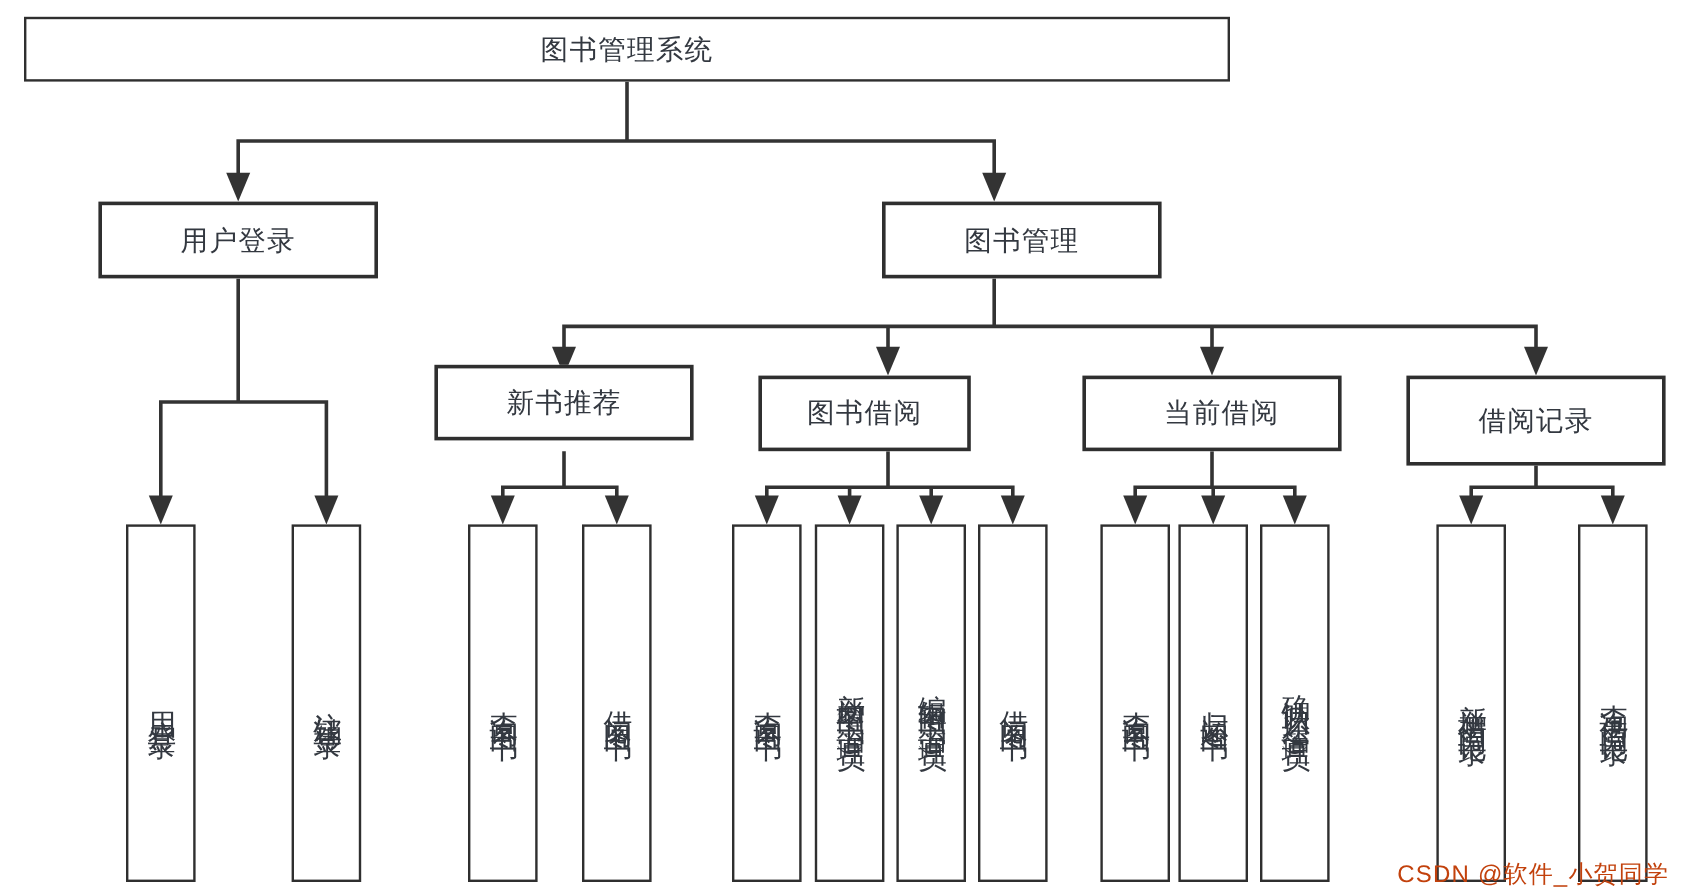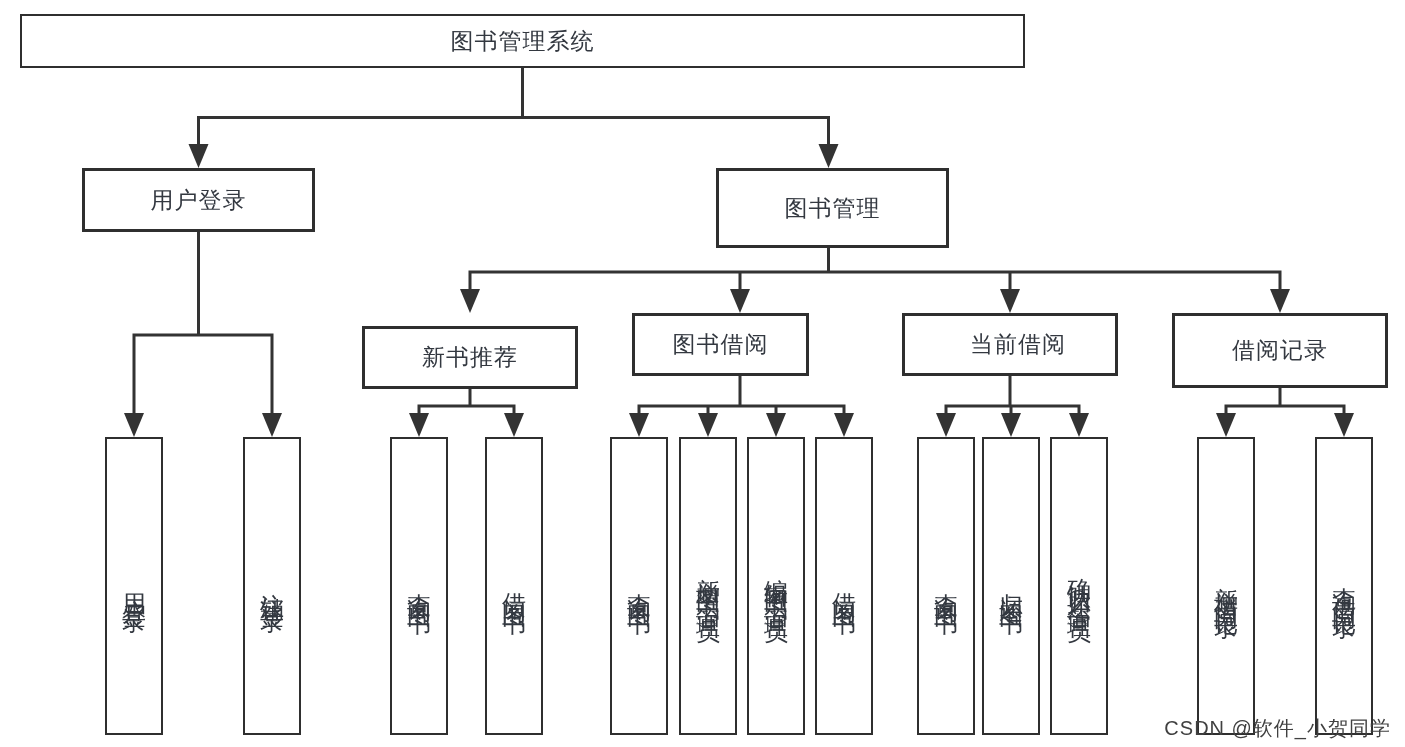--- a/index.html
+++ b/index.html
@@ -36,21 +36,21 @@
     text-orientation: mixed;
     letter-spacing: 6px;
     line-height: 1;
     white-space: nowrap;
   }
   .watermark {
     position: absolute;
     right: 14px;
     bottom: 5px;
     font-size: 20px;
-    color: #404040;
+    color: #c2410c;
     letter-spacing: 1px;
     z-index: 3;
   }
 </style>
 </head>
 <body>
 
 <div class="canvas">
 
   <svg class="connectors" viewBox="0 0 1405 747" xmlns="http://www.w3.org/2000/svg">
@@ -93,25 +93,25 @@
     </g>
   </svg>
 
   <div class="node root" style="left:20px; top:14px; width:1005px; height:54px;text-align:center;">
     <span class="lbl">图书管理系统</span>
   </div>
 
   <div class="node" style="left:82px; top:168px; width:233px; height:64px;">
     <span class="lbl">用户登录</span>
   </div>
-  <div class="node" style="left:716px; top:168px; width:233px; height:80px;">
+  <div class="node" style="left:735px; top:168px; width:233px; height:64px;">
     <span class="lbl">图书管理</span>
   </div>
 
-  <div class="node" style="left:362px; top:326px; width:216px; height:63px;">
+  <div class="node" style="left:362px; top:304px; width:216px; height:63px;">
     <span class="lbl">新书推荐</span>
   </div>
   <div class="node" style="left:632px; top:313px; width:177px; height:63px;">
     <span class="lbl">图书借阅</span>
   </div>
   <div class="node" style="left:902px; top:313px; width:216px; height:63px;padding-left:16px;">
     <span class="lbl">当前借阅</span>
   </div>
   <div class="node" style="left:1172px; top:313px; width:216px; height:75px;">
     <span class="lbl">借阅记录</span>

